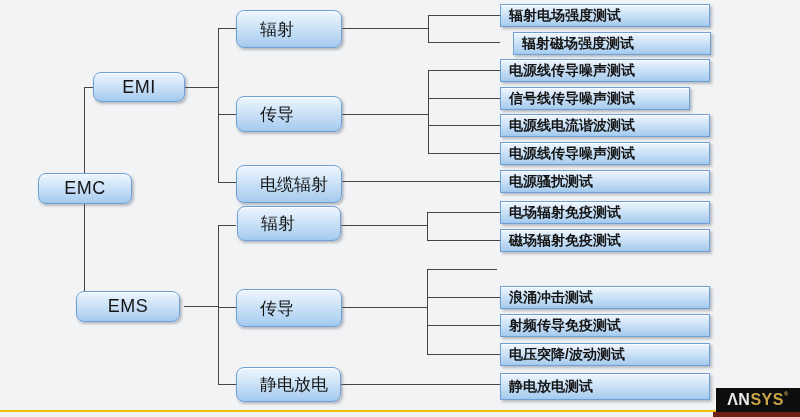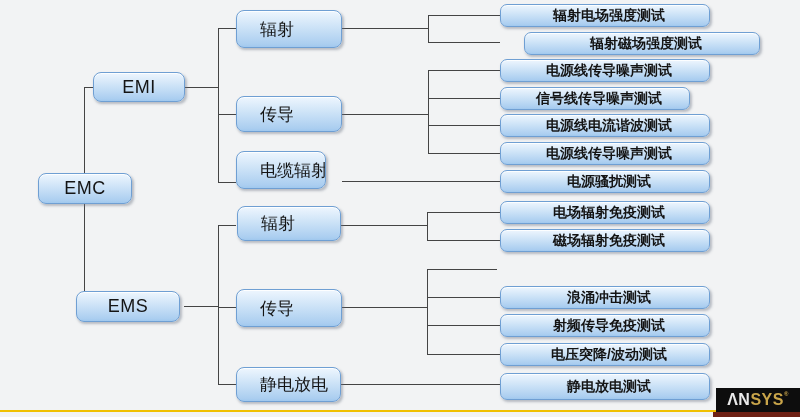--- a/index.html
+++ b/index.html
@@ -17,21 +17,21 @@
     position:absolute;box-sizing:border-box;
     border:1px solid #6f9fd3;border-radius:8px;
     background:linear-gradient(to bottom,#eef6fe 0%,#cde3f7 45%,#abcef0 92%,#a0c8ee 100%);
     box-shadow:1.5px 2px 2.5px rgba(110,120,135,.45), inset 0 1px 0 rgba(255,255,255,.85);
     color:#141414;
     display:flex;align-items:center;
     white-space:nowrap;overflow:hidden;
   }
   .l1{font-size:18px;justify-content:center;letter-spacing:.5px;}
   .l2{font-size:17px;padding-left:23px;font-weight:400;}
-  .leaf{font-size:14px;padding-left:8px;font-weight:600;border-radius:7px;justify-content:center;}
+  .leaf{font-size:14px;padding-left:8px;font-weight:600;border-radius:0;}
   
   .h,.v{position:absolute;background:#444;}
   .h{height:1px;}
   .v{width:1px;}
   
   .footer-line{position:absolute;left:0;top:410;width:800px;height:2px;background:#f0c000;top:410px;}
   .logo-box{
     position:absolute;left:716px;top:388px;width:84px;height:24px;
     background:#0d0d0d;display:flex;align-items:center;justify-content:center;
     font-weight:bold;font-size:16px;letter-spacing:.5px;
@@ -93,37 +93,37 @@
   <div class="node l1" style="left:76px;top:291px;width:104px;height:31px">
     <span>EMS</span>
   </div>
 
   <div class="node l2" style="left:236px;top:10px;width:106px;height:38px">
     <span>辐射</span>
   </div>
   <div class="node l2" style="left:236px;top:96px;width:106px;height:36px">
     <span>传导</span>
   </div>
-  <div class="node l2" style="left:236px;top:151px;width:90px;height:38px">
+  <div class="node l2" style="left:236px;top:165px;width:106px;height:38px">
     <span>电缆辐射</span>
   </div>
   <div class="node l2" style="left:237px;top:206px;width:104px;height:35px">
     <span>辐射</span>
   </div>
   <div class="node l2" style="left:236px;top:289px;width:106px;height:38px">
     <span>传导</span>
   </div>
   <div class="node l2" style="left:236px;top:367px;width:105px;height:35px">
     <span>静电放电</span>
   </div>
 
   <div class="node leaf" style="left:500px;top:4px;width:210px;height:23px">
     <span>辐射电场强度测试</span>
   </div>
-  <div class="node leaf" style="left:524px;top:32px;width:236px;height:23px">
+  <div class="node leaf" style="left:513px;top:32px;width:198px;height:23px">
     <span>辐射磁场强度测试</span>
   </div>
   <div class="node leaf" style="left:500px;top:59px;width:210px;height:23px">
     <span>电源线传导噪声测试</span>
   </div>
   <div class="node leaf" style="left:500px;top:87px;width:190px;height:23px">
     <span>信号线传导噪声测试</span>
   </div>
   <div class="node leaf" style="left:500px;top:114px;width:210px;height:23px">
     <span>电源线电流谐波测试</span>

